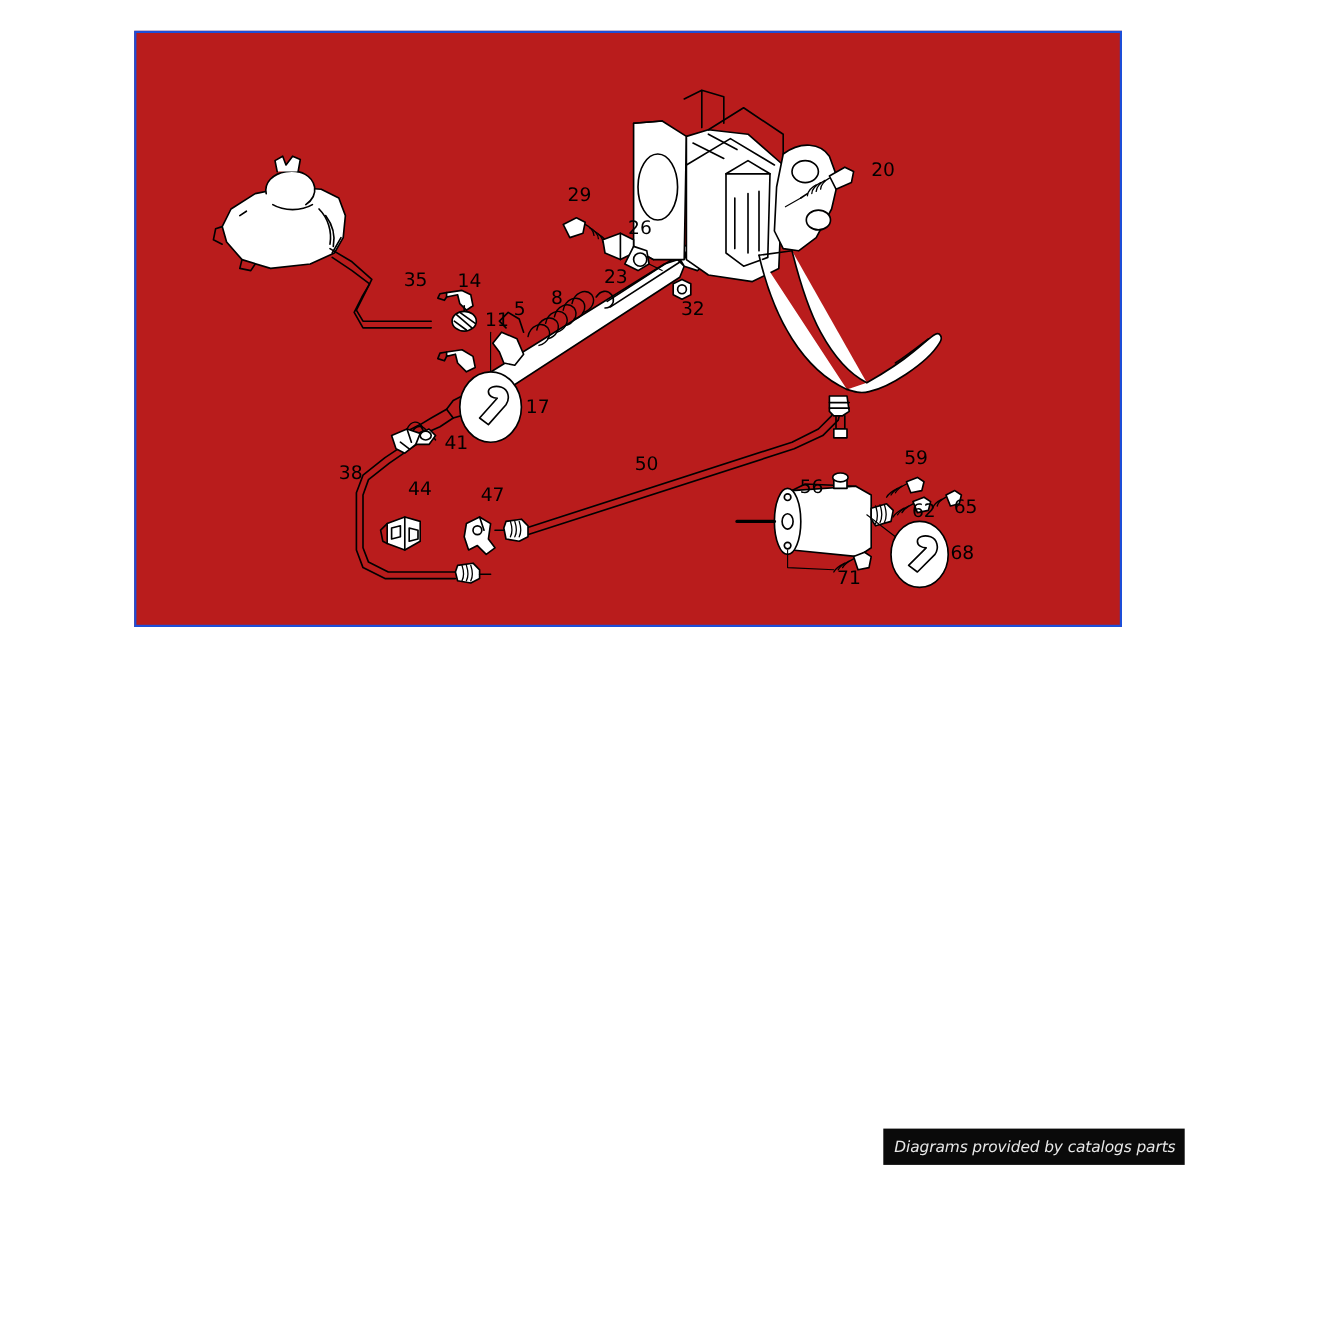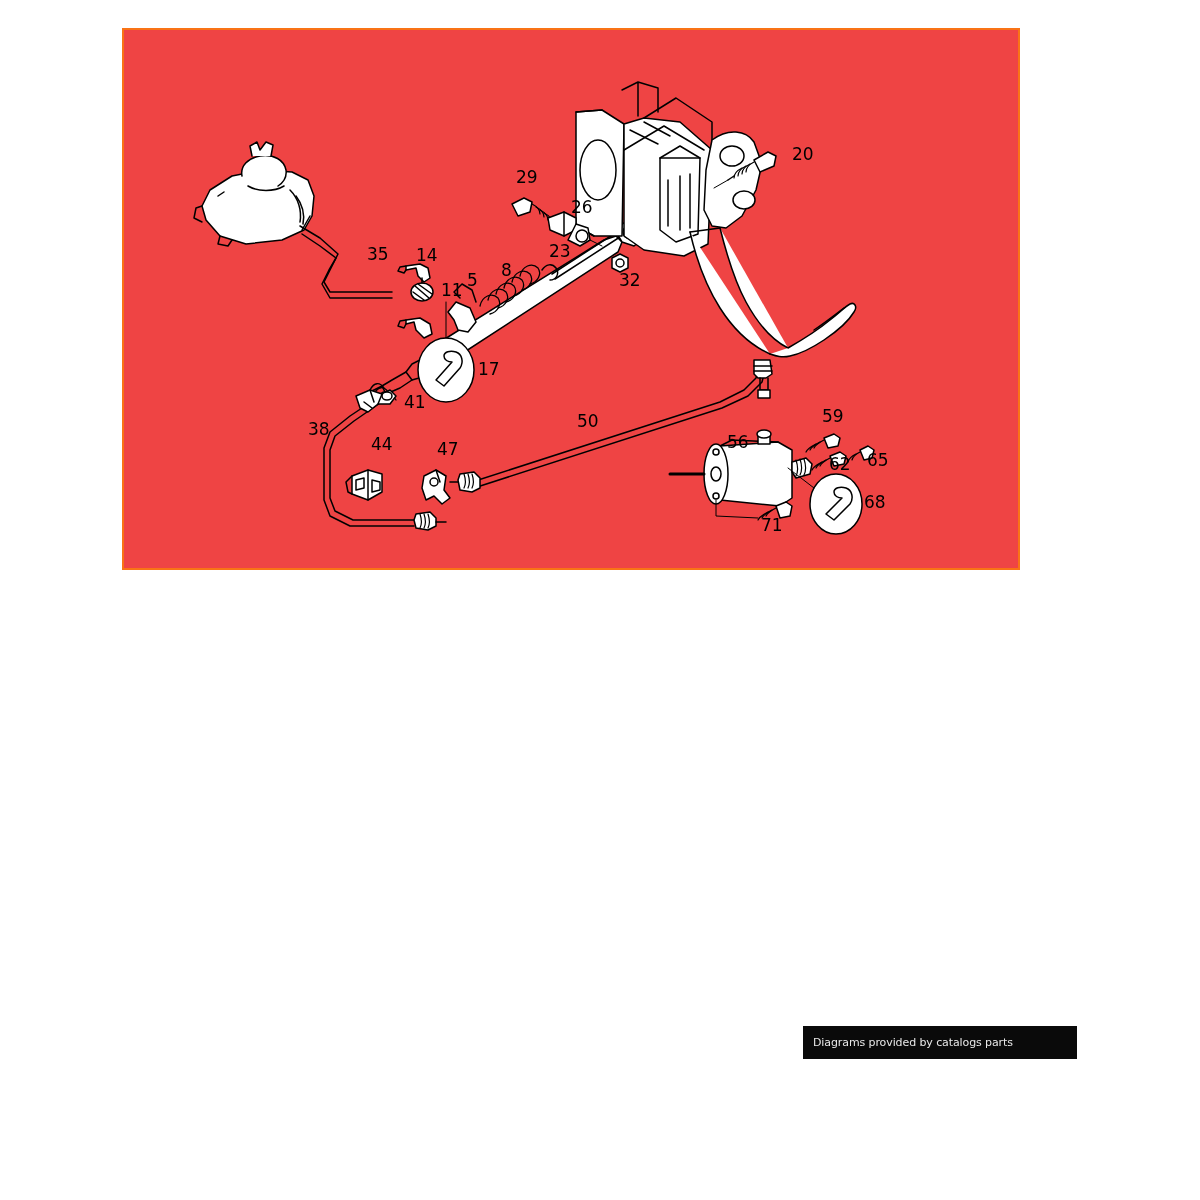--- a/index.html
+++ b/index.html
@@ -7,43 +7,44 @@
     width:1200px;height:1200px;
     background:#ffffff;
     font-family:"Liberation Sans", sans-serif;
     position:relative;
     overflow:hidden;
   }
   #diagram-frame{
     position:absolute;
     left:122px; top:28px;
     width:898px; height:542px;
-    border:2px solid #f97316;
-    background:#ef4444;
+    border:2px solid #1d4ed8;
+    background:#b91c1c;
     box-sizing:border-box;
   }
   #svg-canvas{position:absolute;left:0;top:0;width:898px;height:542px;}
   .callout{
     font-family:"DejaVu Sans", sans-serif;
     font-size:17px;
     fill:#000;
     font-weight:400;
   }
   #watermark{
     position:absolute;
     left:803px; top:1026px;
     width:274px; height:33px;
     background:#0a0a0a;
     color:#e8e8e8;
-    font-size:11px;
+    font-size:14px;
     display:flex;align-items:center;
     padding-left:10px;
     box-sizing:border-box;
     letter-spacing:-0.1px;
     font-family:"DejaVu Sans", sans-serif;
+    font-style:italic;
   }
   #brand-bar{
     position:absolute;
     left:0; top:1075px;
     width:1200px; height:125px;
   }
 </style>
 </head>
 <body>
 

